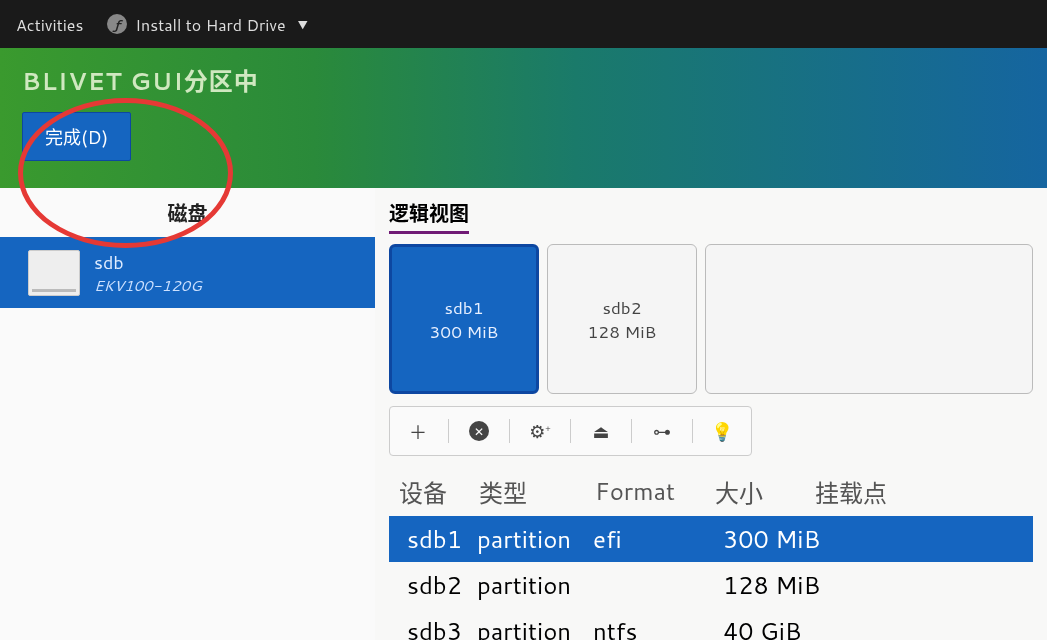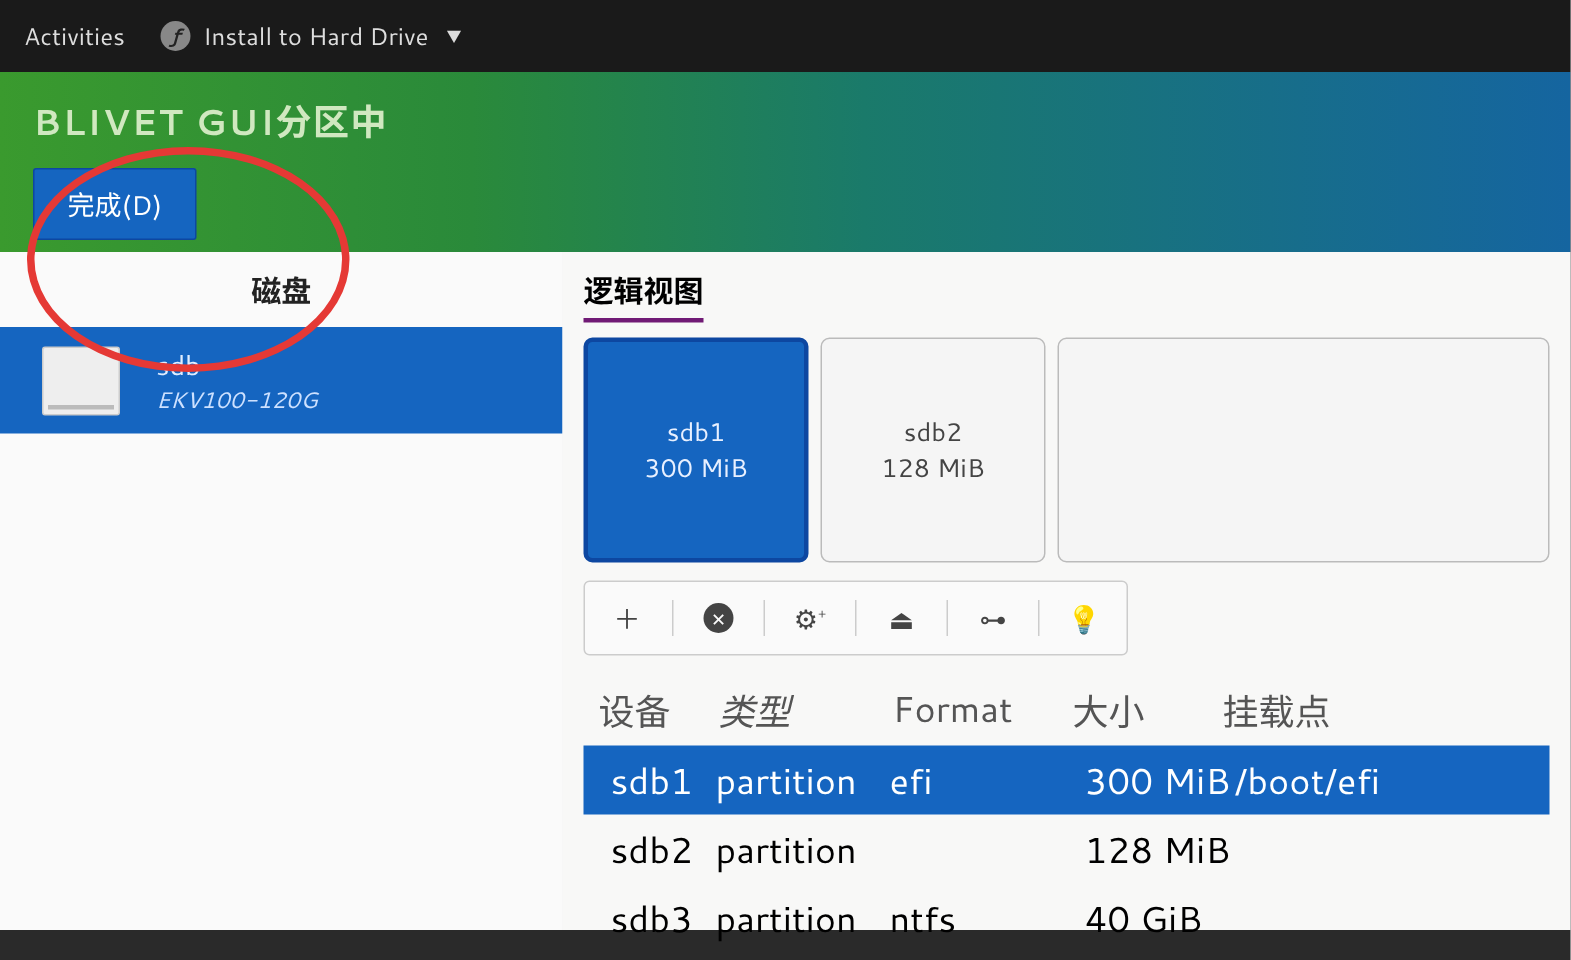--- a/index.html
+++ b/index.html
@@ -1,48 +1,48 @@
 <!DOCTYPE html>
 <html><head>
   <meta charset="utf-8">
   <style>
     * { margin: 0; padding: 0; box-sizing: border-box; font-family: "Cantarell", "Noto Sans CJK SC", sans-serif; }
     body { background: #2a2a2a; width: 1047px; height: 640px; overflow: hidden; }
     .topbar { background: #1a1a1a; color: #ddd; display: flex; height: 48px; padding: 0 16px; gap: 24px; }
     .topbar-item { display: flex; align-items: center; gap: 8px; font-weight: 500; }
     .fedora-icon { width: 20px; height: 20px; border-radius: 50%; background: #888; display: inline-flex; align-items: center; justify-content: center; font-style: italic; font-weight: bold; font-size: 13px; color: #222; }
     .chevron-down { font-size: 10px; margin-left: 4px; }
-    .header-band { background: linear-gradient(90deg, #3a9a2e 0%, #2a8a3a 30%, #1a7a6a 55%, #1565a0 100%); height: 120px; padding: 14px 22px; position: relative; }
+    .header-band { background: linear-gradient(90deg, #3a9a2e 0%, #2a8a3a 30%, #1a7a6a 55%, #1565a0 100%); height: 140px; padding: 14px 22px; position: relative; }
     .header-title { font-size: 24px; font-weight: bold; color: #d0e8c0; letter-spacing: 1px; }
     .done-btn { background: #1565c0; color: #fff; border: 1px solid #0d47a1; padding: 10px 22px; font-size: 18px; margin-top: 14px; border-radius: 2px; cursor: pointer; }
     .annotation-circle { position: absolute; left: 18px; top: 50px; width: 215px; height: 150px; border: 5px solid #e53935; border-radius: 50%; pointer-events: none; z-index: 100; }
     .content-wrap { display: flex; background: #f5f5f5; height: calc(640px - 48px - 140px); }
     .sidebar { width: 375px; background: #fafafa; }
     .sidebar-heading { text-align: center; font-size: 20px; font-weight: bold; padding: 10px 0; color: #222; }
-    .disk-item { display: flex; align-items: center; gap: 24px; padding: 12px 28px; background: #1565c0; color: #fff; cursor: pointer; }
+    .disk-item { display: flex; align-items: center; gap: 14px; padding: 12px 28px; background: #1565c0; color: #fff; cursor: pointer; }
     .disk-icon { width: 52px; height: 46px; background: #eee; border: 1px solid #ccc; border-radius: 2px; position: relative; }
     .disk-icon::after { content: ""; position: absolute; bottom: 3px; left: 3px; right: 3px; height: 3px; background: #bbb; }
     .disk-label { font-size: 18px; color: #e0edff; }
     .disk-sub { font-size: 15px; font-style: italic; color: #cde1ff; }
     .main-panel { flex: 1; padding: 10px 14px 0 14px; background: #f8f8f7; }
     .lv-heading { font-size: 20px; font-weight: bold; border-bottom: 3px solid #701a75; display: inline-block; padding-bottom: 4px; margin-bottom: 10px; }
     .partition-row { display: flex; gap: 8px; margin-bottom: 12px; }
     .part-box { width: 150px; height: 150px; border-radius: 6px; display: flex; flex-direction: column; align-items: center; justify-content: center; font-size: 17px; cursor: pointer; }
     .part-box.selected { background: #1565c0; color: #e8f0ff; border: 3px solid #0d47a1; }
     .part-box.unselected { background: #f5f5f5; border: 1px solid #bbb; color: #444; }
     .part-box-large { flex: 1; height: 150px; border: 1px solid #bbb; border-radius: 6px; background: #f5f5f5; cursor: pointer; }
     .toolbar { display: flex; align-items: center; gap: 14px; background: #fafafa; border: 1px solid #ccc; border-radius: 4px; padding: 8px 12px; width: fit-content; margin-bottom: 12px; }
     .tb-btn { width: 32px; height: 32px; display: flex; align-items: center; justify-content: center; font-size: 18px; color: #444; cursor: pointer; border-radius: 3px; }
     .tb-sep { width: 1px; height: 24px; background: #ccc; }
     .table { width: 100%; font-size: 24px; }
     .thead { display: flex; color: #555; padding: 6px 10px; }
     .trow { display: flex; padding: 6px 18px; }
     .trow.selected { background: #1565c0; color: #fff; }
     .c1 { width: 70px; } .c2 { width: 100px; } .c3 { width: 90px; margin-left: 16px; } .c4 { width: 100px; margin-left: 40px; } .c5 { flex: 1; }
-    .thead .c1 { width: 80px; } .thead .c2 { width: 100px; font-style: italic; } .thead .c3 { width: 80px; } .thead .c4 { width: 100px; }
+    .thead .c1 { width: 80px; } .thead .c2 { width: 100px; } .thead .c3 { width: 80px; } .thead .c4 { width: 100px; }
   </style>
 </head>
 <body>
 
 <div class="topbar">
   <div class="topbar-item">
     <span>Activities</span>
   </div>
   <div class="topbar-item">
     <span class="fedora-icon">f</span>
@@ -117,21 +117,20 @@
         <div class="c2">类型</div>
         <div class="c3">Format</div>
         <div class="c4">大小</div>
         <div class="c5">挂载点</div>
       </div>
       <div class="trow selected">
         <div class="c1">sdb1</div>
         <div class="c2">partition</div>
         <div class="c3">efi</div>
         <div class="c4">300 MiB</div>
-        <div class="c5">/boot/efi</div>
       </div>
       <div class="trow">
         <div class="c1">sdb2</div>
         <div class="c2">partition</div>
         <div class="c3"></div>
         <div class="c4">128 MiB</div>
         <div class="c5"></div>
       </div>
       <div class="trow">
         <div class="c1">sdb3</div>

